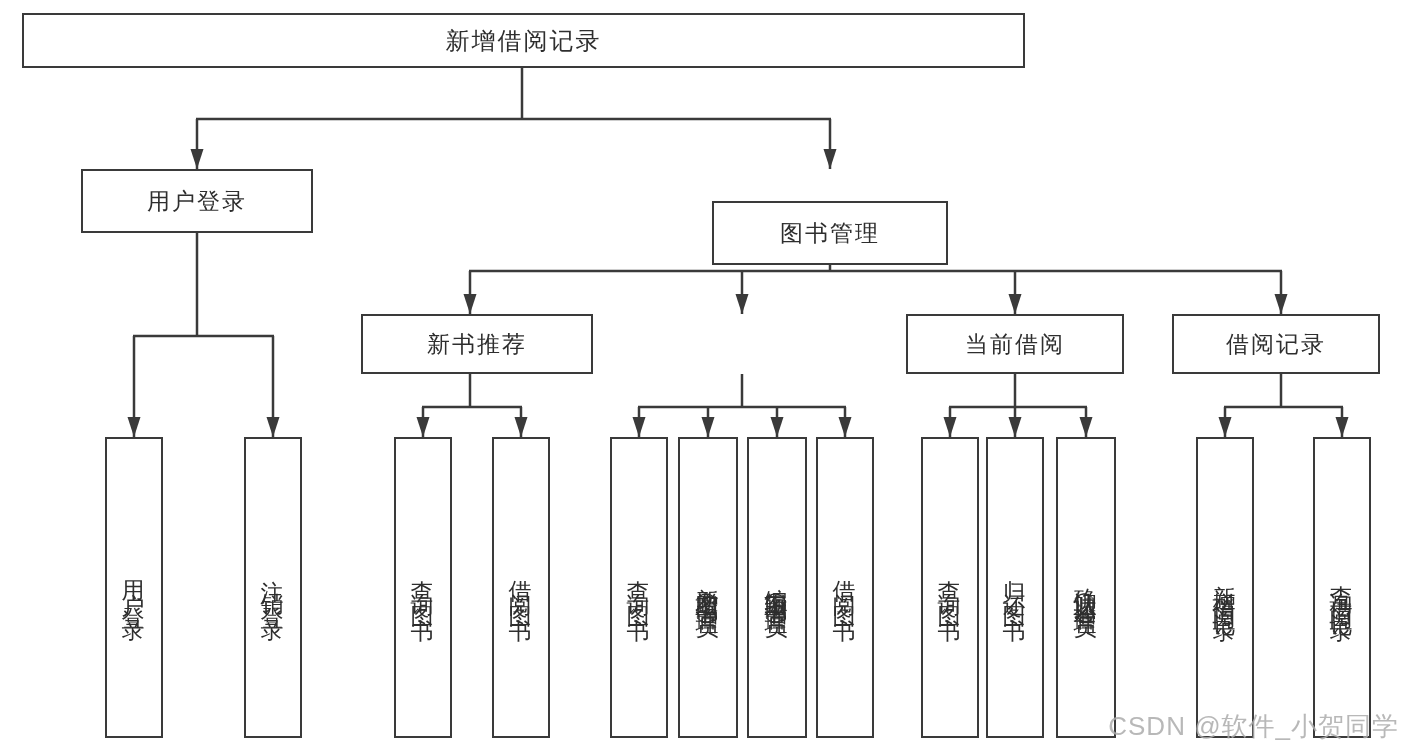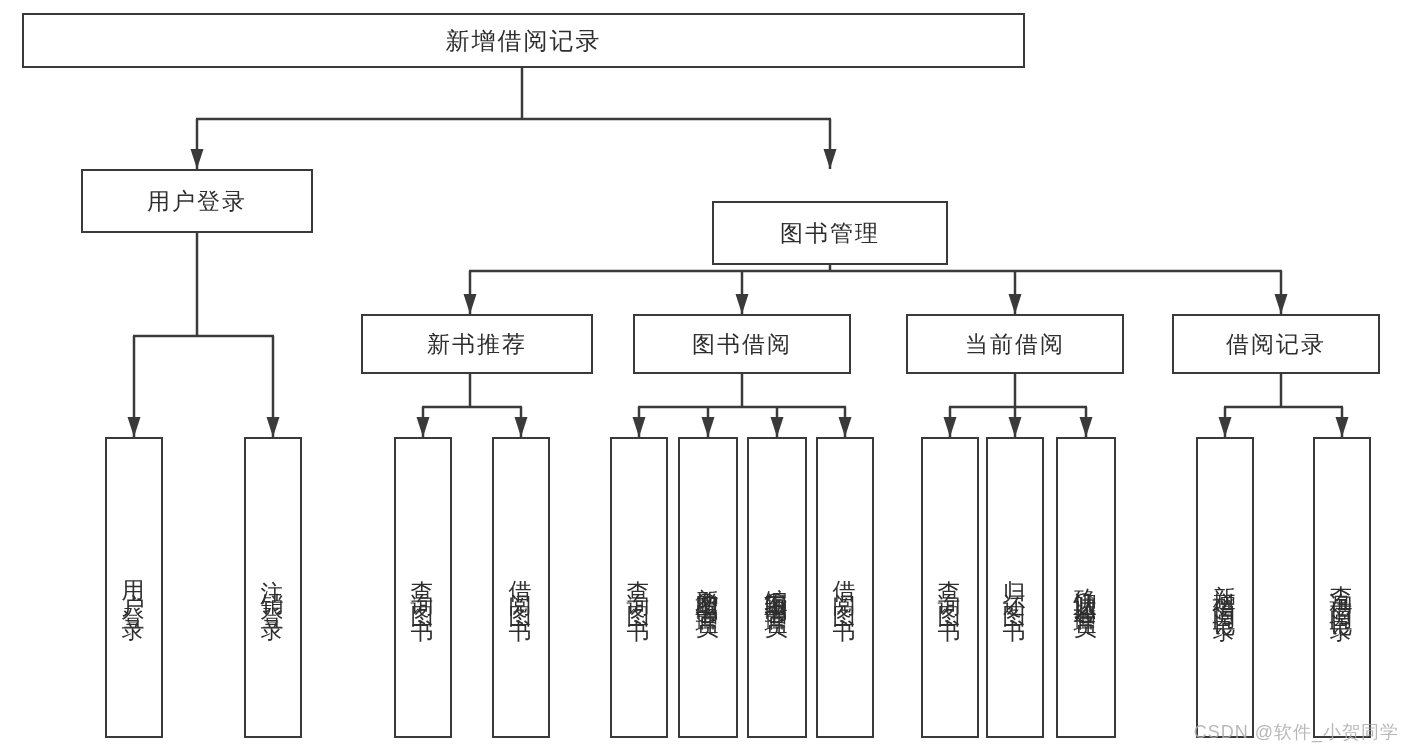--- a/index.html
+++ b/index.html
@@ -34,21 +34,21 @@
     writing-mode:vertical-rl;
     text-orientation:mixed;
     font-size:23px;
   }
   .len4 span{letter-spacing:13px;}
   .len6 span{letter-spacing:7px;}
   .len9 span{letter-spacing:4px;}
   .watermark{
     position:absolute;
     right:6px;bottom:3px;
-    font-size:18px;
+    font-size:26px;
     color:var(--watermark);
     letter-spacing:1px;
     z-index:5;
   }
 </style>
 </head>
 <body>
 
 <div class="canvas">
 
@@ -109,23 +109,20 @@
   <div class="node h-node" style="left:81px;top:169px;width:232px;height:64px;">
     <span>用户登录</span>
   </div>
   <div class="node h-node" style="left:712px;top:169px;width:236px;height:64px;margin-top:32px;">
     <span>图书管理</span>
   </div>
 
   <div class="node h-node" style="left:361px;top:314px;width:232px;height:60px;">
     <span>新书推荐</span>
   </div>
-  <div class="node h-node" style="left:633px;top:314px;width:218px;height:60px;">
-    <span>图书借阅</span>
-  </div>
   <div class="node h-node" style="left:906px;top:314px;width:218px;height:60px;">
     <span>当前借阅</span>
   </div>
   <div class="node h-node" style="left:1172px;top:314px;width:208px;height:60px;">
     <span>借阅记录</span>
   </div>
 
   <div class="node leaf len4" style="left:105px;top:437px;">
     <span>用户登录</span>
   </div>

